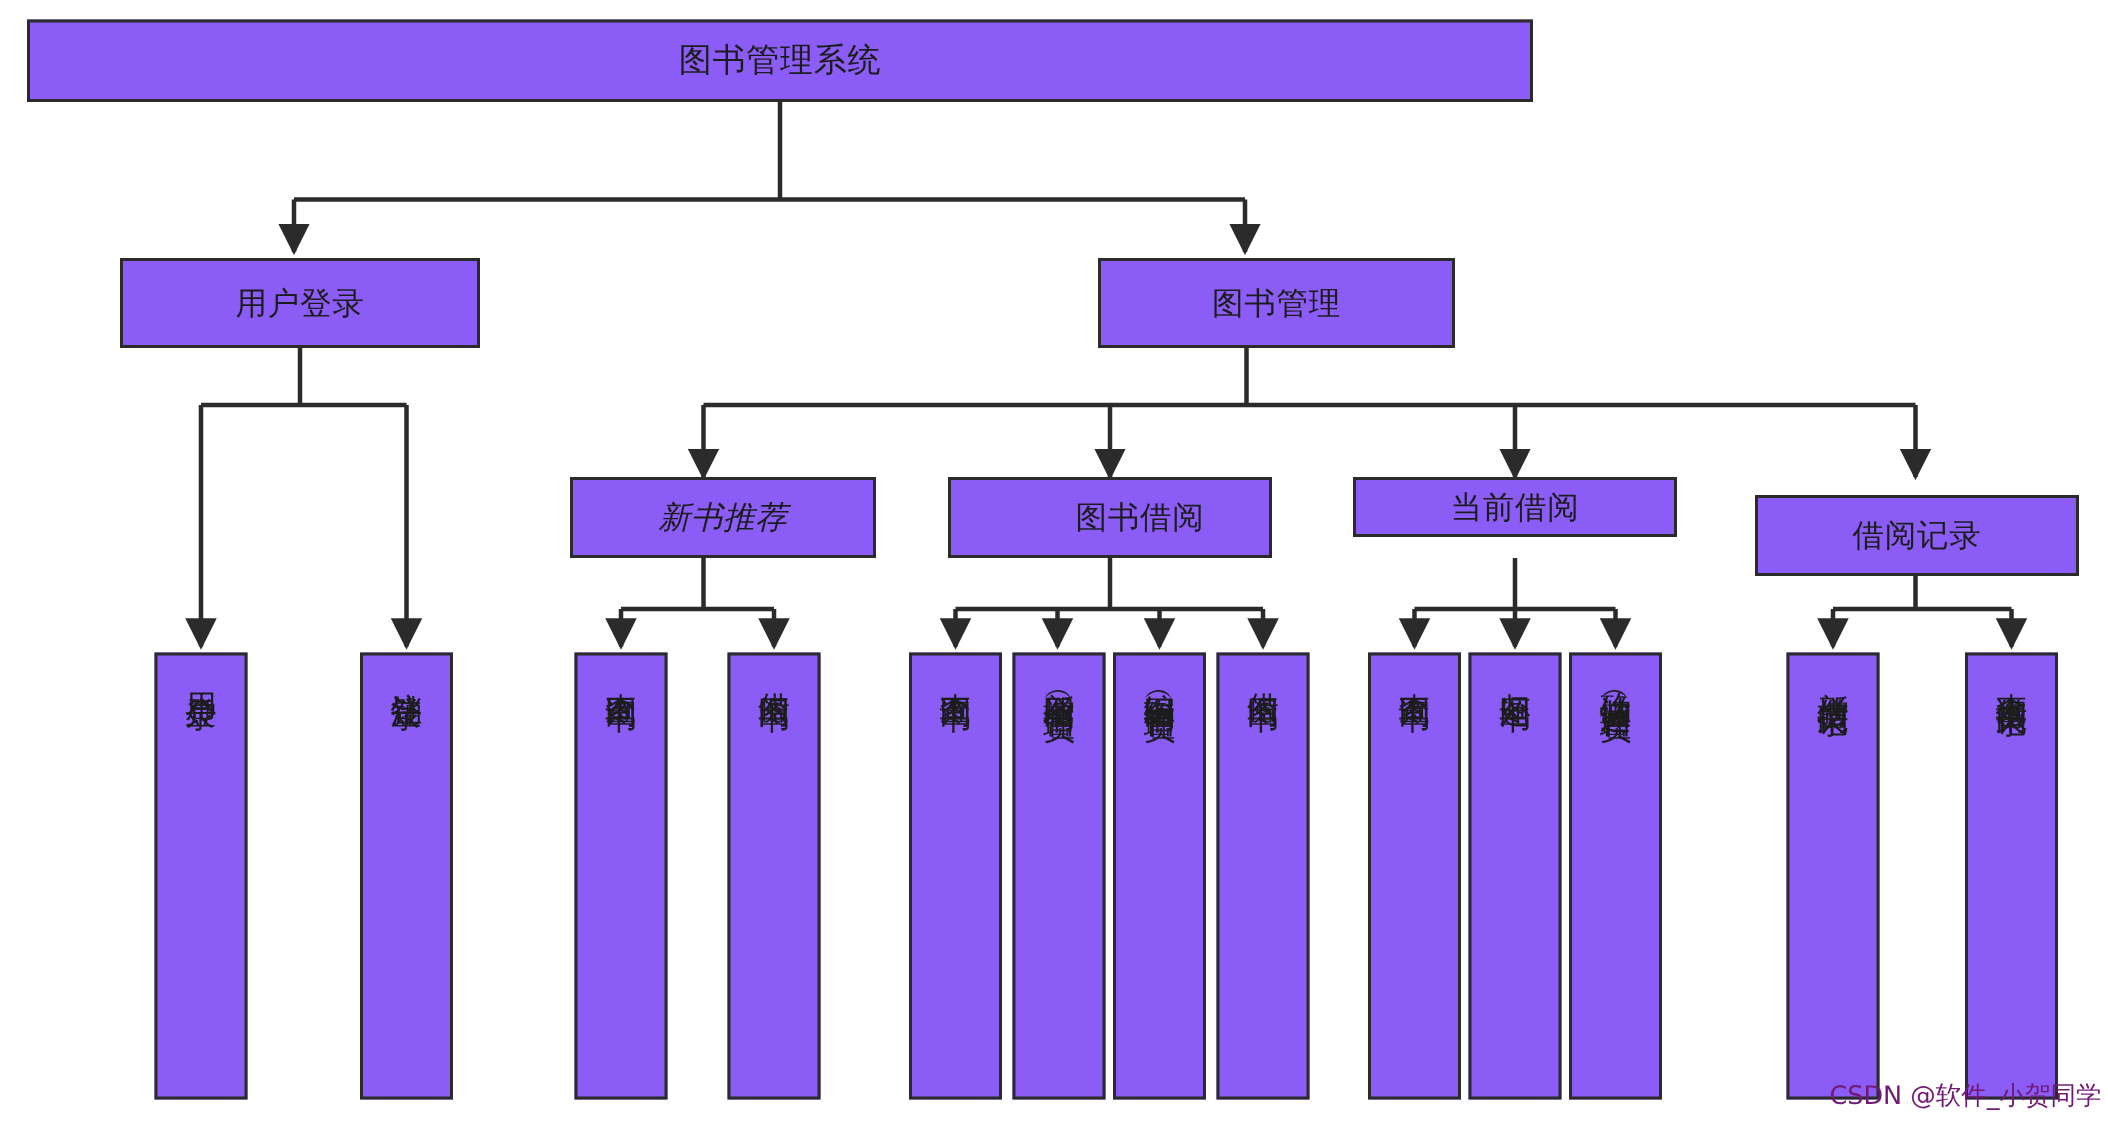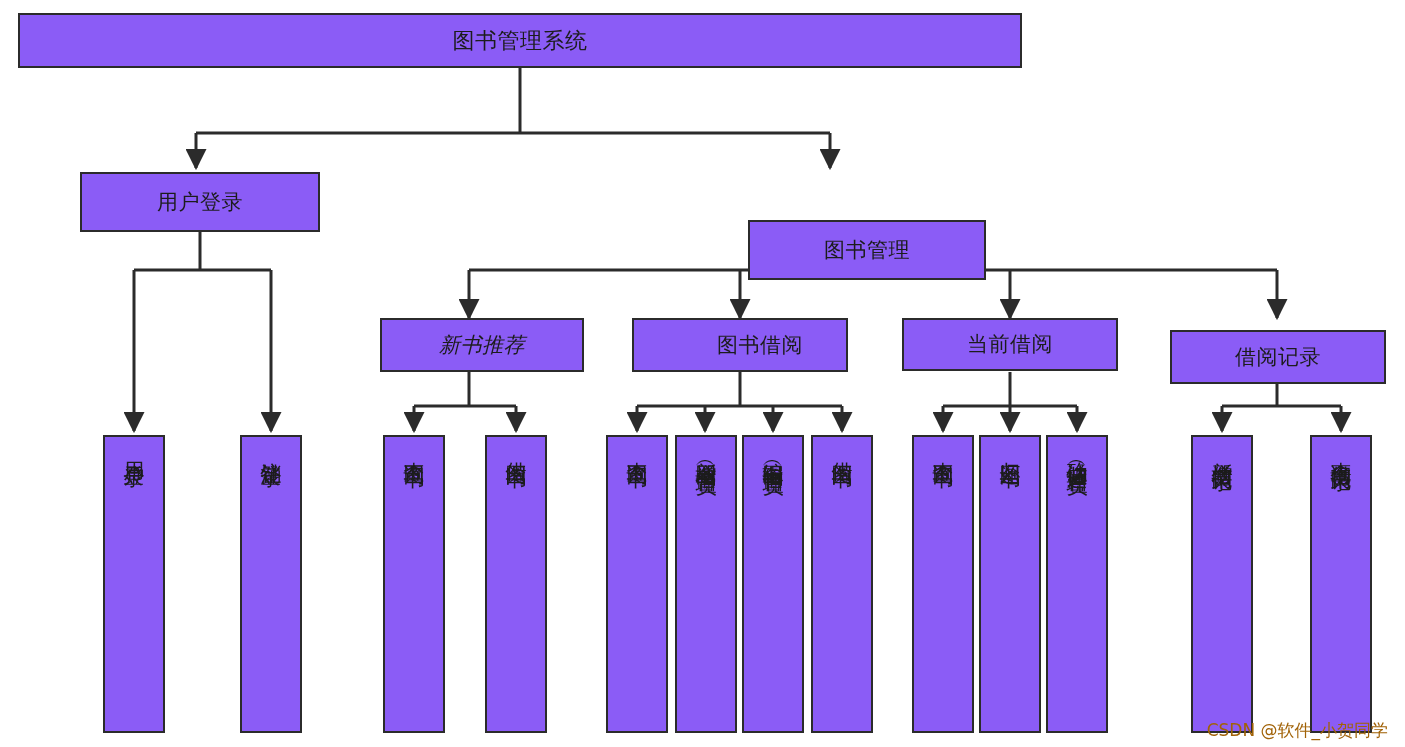--- a/index.html
+++ b/index.html
@@ -56,24 +56,24 @@
   .node.v .label {
     writing-mode: vertical-rl;
     text-orientation: upright;
     font-size: 21px;
     line-height: 1.05;
     letter-spacing: 2px;
     white-space: nowrap;
   }
   #watermark {
     position: absolute;
-    right: 17px;
+    right: 4px;
     bottom: 5px;
     font-size: 17px;
-    color: #a16207;
+    color: #701a75;
     white-space: nowrap;
     font-family: "DejaVu Sans", "Liberation Sans", sans-serif;
   }
 </style>
 </head>
 <body>
 
 <div id="canvas">
 
   <svg id="wires" viewBox="0 0 1405 747">
@@ -126,31 +126,31 @@
     </g>
   </svg>
 
   <div class="node h root" style="left:18px; top:13px; width:1004px; height:55px;">
     <span class="label">图书管理系统</span>
   </div>
 
   <div class="node h" style="left:80px; top:172px; width:240px; height:60px;">
     <span class="label">用户登录</span>
   </div>
-  <div class="node h" style="left:748px; top:172px; width:238px; height:60px;margin-top:48px;">
+  <div class="node h" style="left:732px; top:172px; width:238px; height:60px;">
     <span class="label">图书管理</span>
   </div>
 
   <div class="node h" style="left:380px; top:318px; width:204px; height:54px;font-style:italic;">
     <span class="label">新书推荐</span>
   </div>
   <div class="node h" style="left:632px; top:318px; width:216px; height:54px;padding-left:40px;">
     <span class="label">图书借阅</span>
   </div>
-  <div class="node h" style="left:902px; top:318px; width:216px; height:53px;">
+  <div class="node h" style="left:902px; top:318px; width:216px; height:40px;">
     <span class="label">当前借阅</span>
   </div>
   <div class="node h" style="left:1170px; top:330px; width:216px; height:54px;">
     <span class="label">借阅记录</span>
   </div>
 
   <div class="node v" style="left:103px; top:435px; width:62px; height:298px;">
     <span class="label">用户登录</span>
   </div>
   <div class="node v" style="left:240px; top:435px; width:62px; height:298px;">

